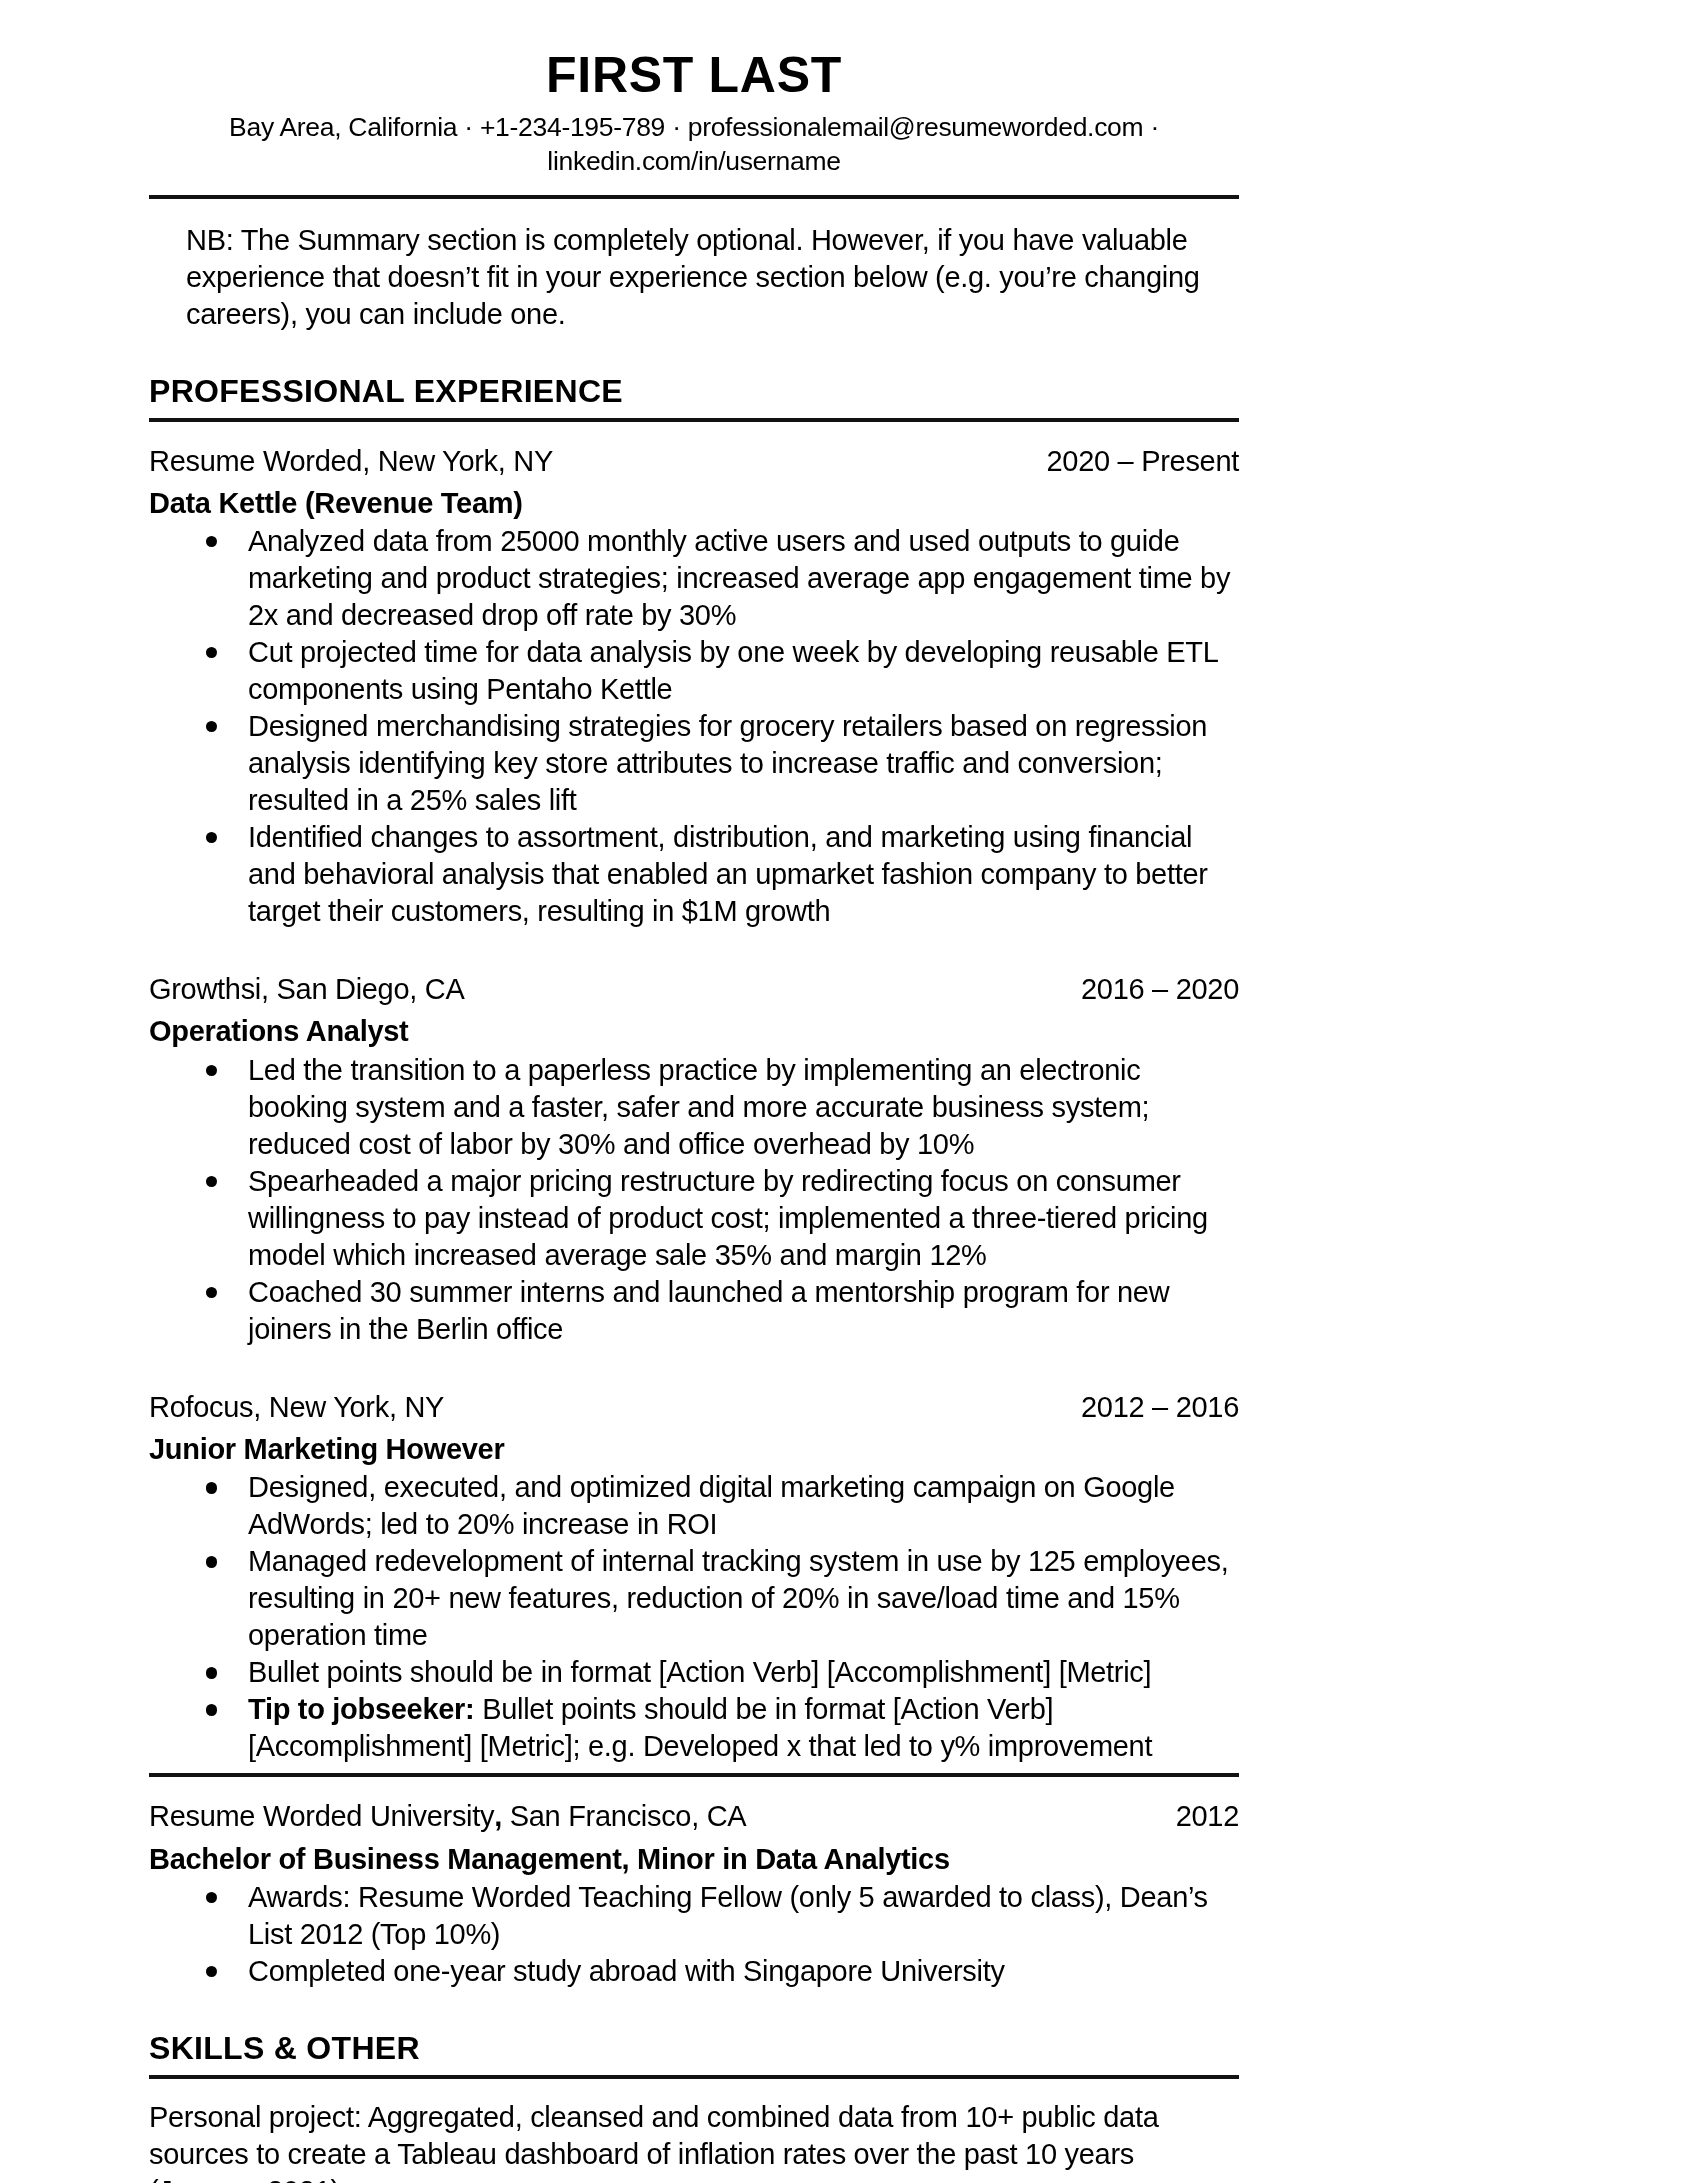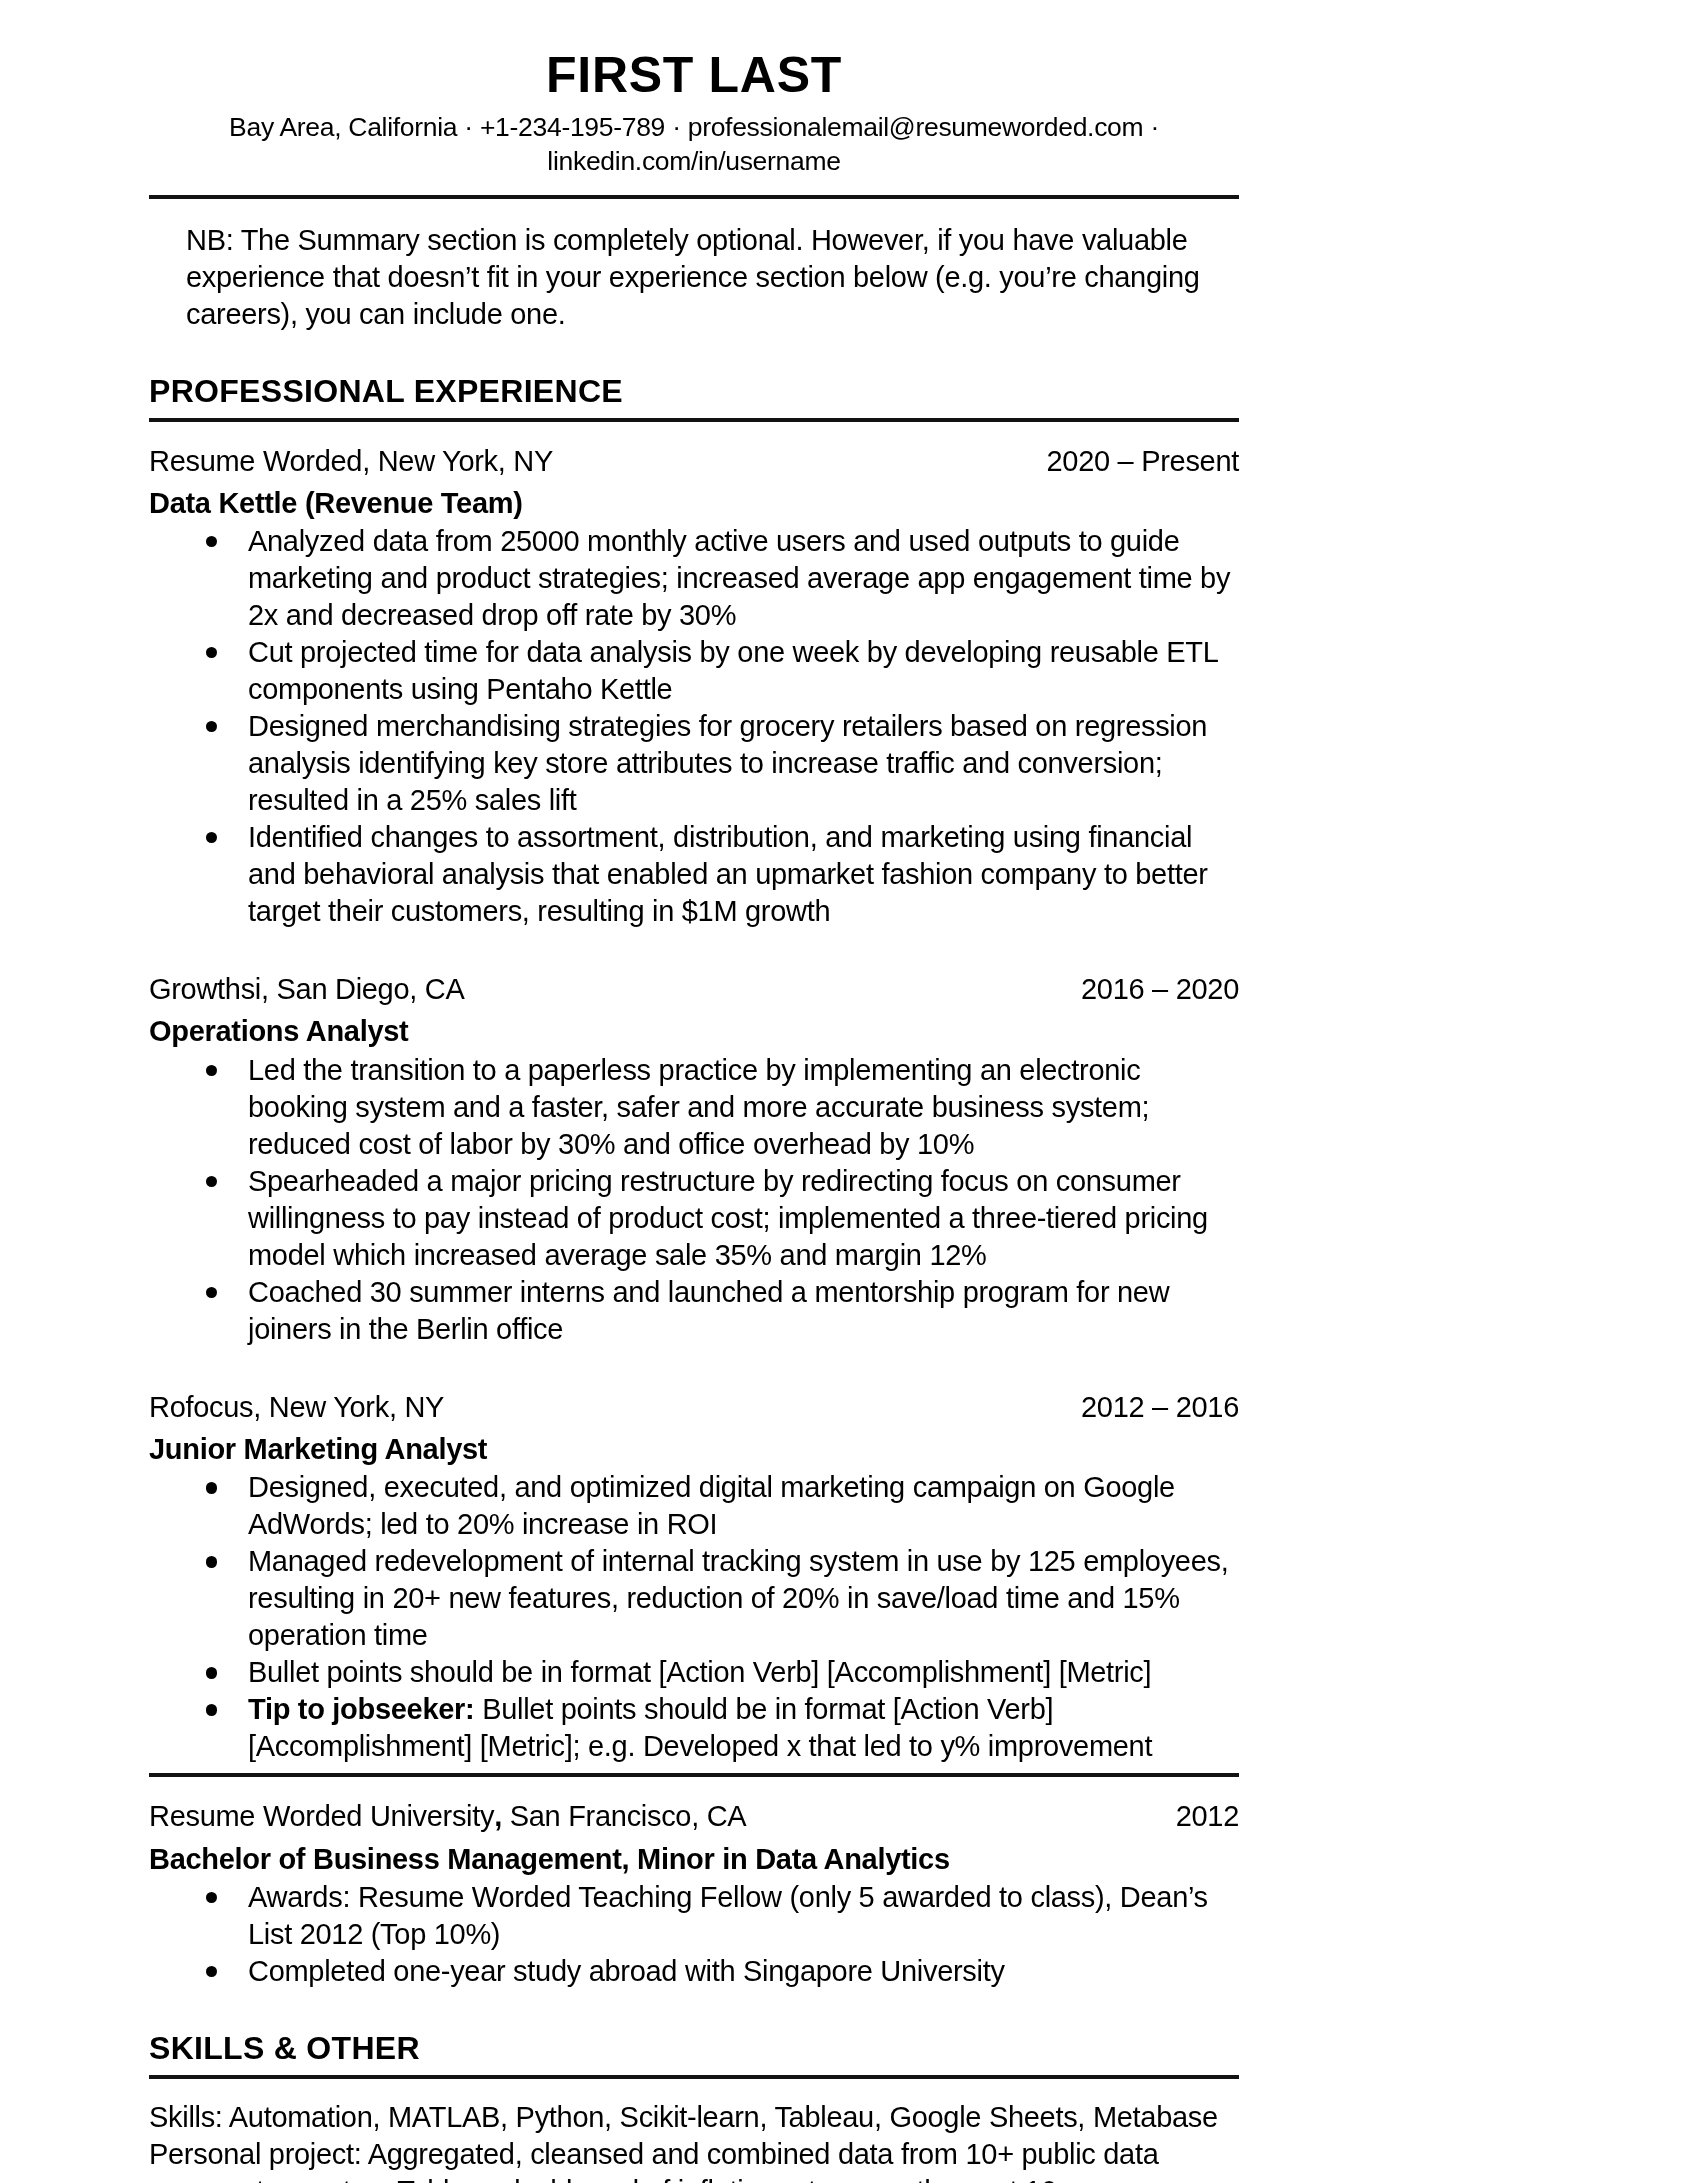--- a/index.html
+++ b/index.html
@@ -147,21 +147,21 @@
             <div class="bullet"><span class="dot"></span>Led the transition to a paperless practice by implementing an electronic booking system and a faster, safer and more accurate business system; reduced cost of labor by 30% and office overhead by 10%</div>
             <div class="bullet"><span class="dot"></span>Spearheaded a major pricing restructure by redirecting focus on consumer willingness to pay instead of product cost; implemented a three-tiered pricing model which increased average sale 35% and margin 12%</div>
             <div class="bullet"><span class="dot"></span>Coached 30 summer interns and launched a mentorship program for new joiners in the Berlin office</div>
           </div>
         </div>
         <div class="entry">
           <div class="entry-head">
             <span>Rofocus, New York, NY</span>
             <span class="entry-dates">2012 – 2016</span>
           </div>
-          <div class="entry-role">Junior Marketing Analyst</div>
+          <div class="entry-role">Junior Marketing However</div>
           <div class="bullets">
             <div class="bullet"><span class="dot"></span>Designed, executed, and optimized digital marketing campaign on Google AdWords; led to 20% increase in ROI</div>
             <div class="bullet"><span class="dot"></span>Managed redevelopment of internal tracking system in use by 125 employees, resulting in 20+ new features, reduction of 20% in save/load time and 15% operation time</div>
             <div class="bullet"><span class="dot"></span>Bullet points should be in format [Action Verb] [Accomplishment] [Metric]</div>
             <div class="bullet"><span class="dot"></span><span class="bold">Tip to jobseeker:</span> Bullet points should be in format [Action Verb] [Accomplishment] [Metric]; e.g. Developed x that led to y% improvement</div>
           </div>
         </div>
       </div>
   </section>
 
@@ -177,19 +177,18 @@
           <div class="bullet"><span class="dot"></span>Awards: Resume Worded Teaching Fellow (only 5 awarded to class), Dean’s List 2012 (Top 10%)</div>
           <div class="bullet"><span class="dot"></span>Completed one-year study abroad with Singapore University</div>
         </div>
     </div>
   </section>
 
   <section>
     <h2 class="section-title">SKILLS &amp; OTHER</h2>
     <hr class="section-rule">
     <div class="skills-block">
-        <p class="plain-line">Skills: Automation, MATLAB, Python, Scikit-learn, Tableau, Google Sheets, Metabase</p>
         <p class="plain-line">Personal project: Aggregated, cleansed and combined data from 10+ public data sources to create a Tableau dashboard of inflation rates over the past 10 years (January 2021)</p>
       </div>
   </section>
 
 </div>
 
 
 </body></html>

